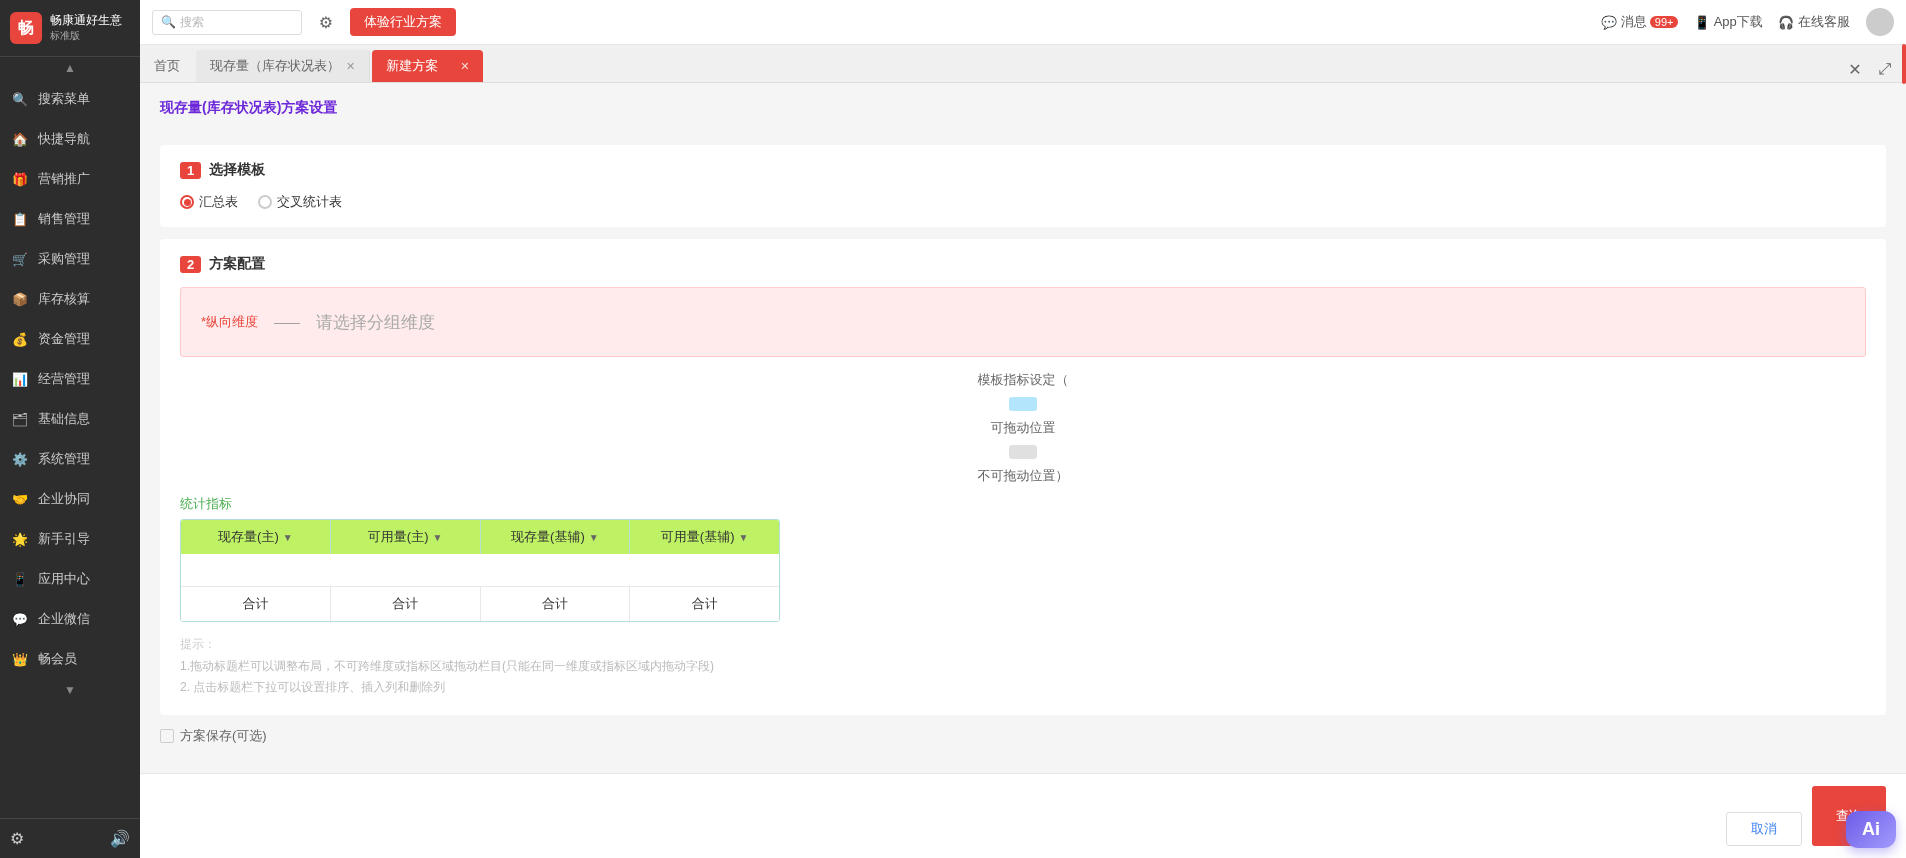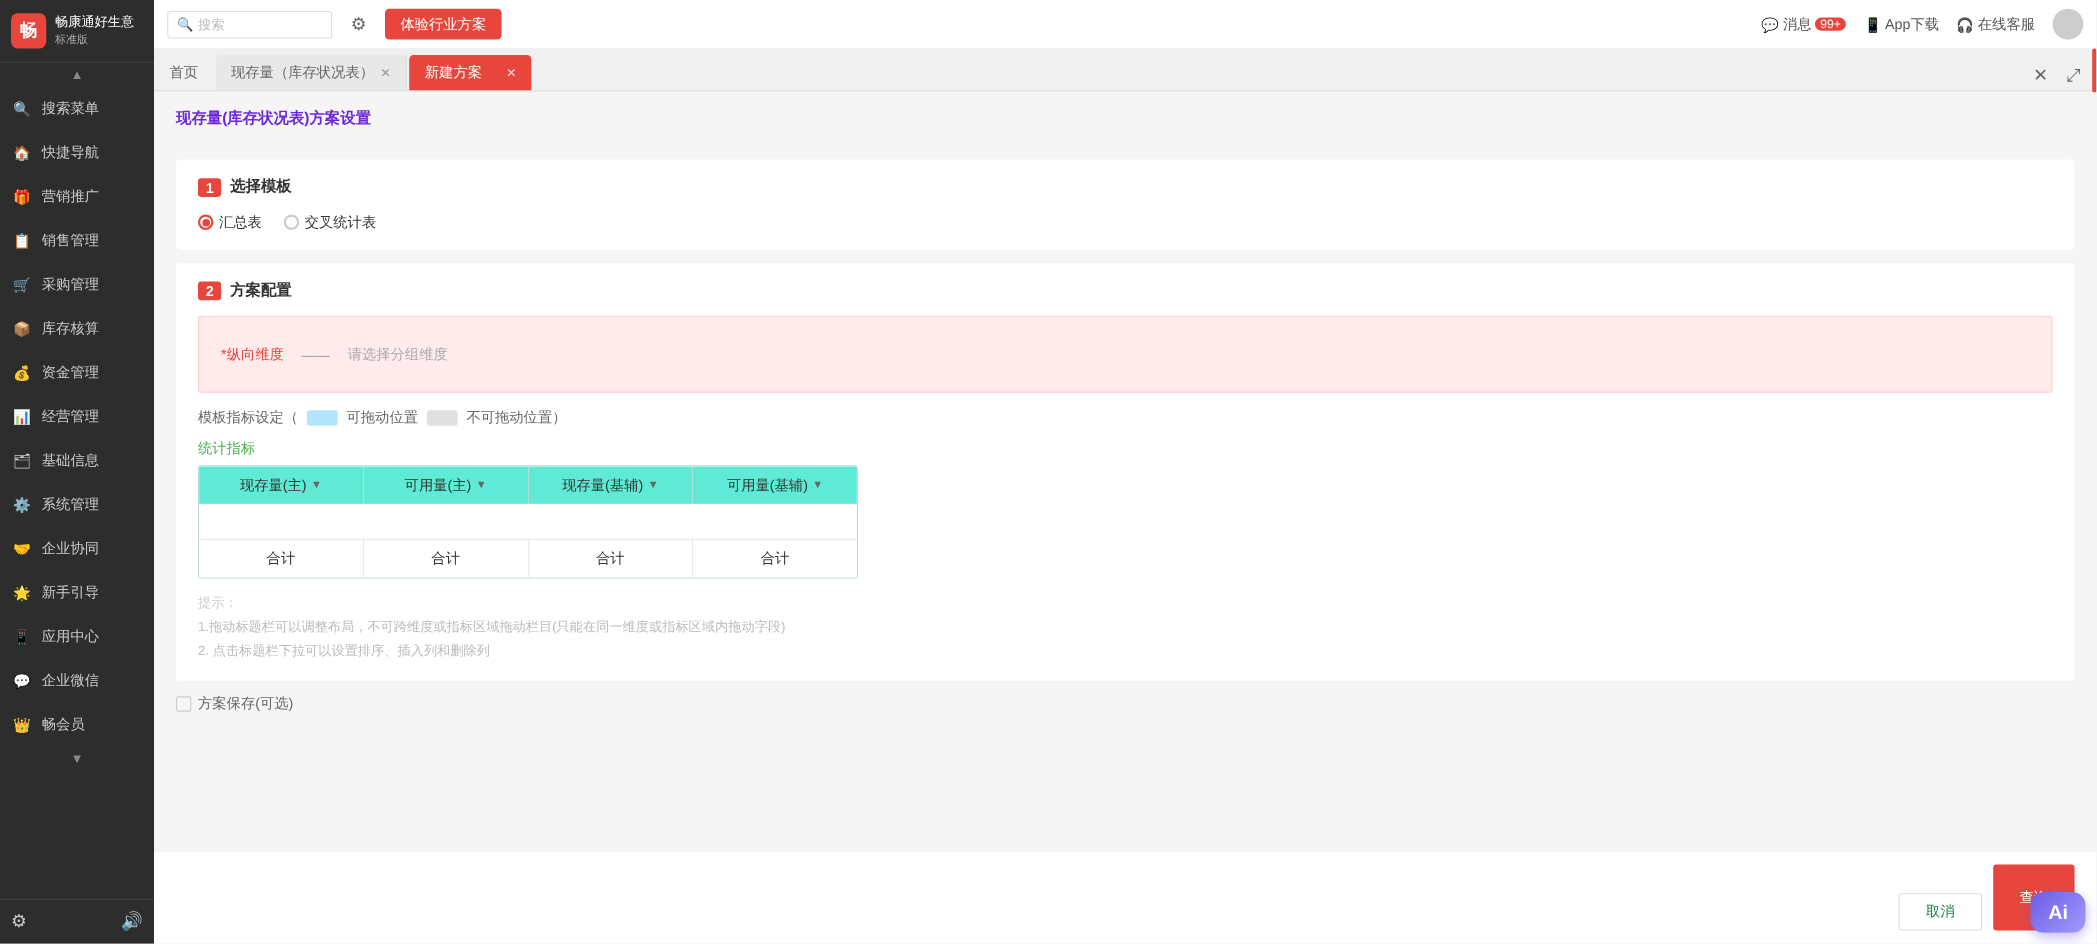--- a/index.html
+++ b/index.html
@@ -155,40 +155,40 @@
 
     .plan-config-label { font-size: 13px; color: #666; margin-bottom: 10px; }
 
     .dimension-area {
       background: #ffebeb; border: 1px solid #ffcccc; border-radius: 3px;
       padding: 20px 20px; display: flex; align-items: center; gap: 8px;
       min-height: 70px;
     }
     .dimension-required { color: #e8453c; font-size: 13px; }
     .dimension-dash { color: #999; margin: 0 8px; }
-    .dimension-placeholder { color: #aaa; font-size: 13px; }
+    .dimension-placeholder { color: #aaa; font-size: 17px; }
 
     .indicator-config { margin-top: 14px; }
-    .indicator-config-label { font-size: 13px; color: #666; margin-bottom: 10px; display: flex; align-items: center; gap: 8px; }
+    .indicator-config-label { font-size: 13px; color: #666; margin-bottom: 10px; display: flex; align-items: center; gap: 8px; flex-direction: column; }
     .draggable-badge {
       display: inline-block; background: #b3e5fc; border-radius: 3px; width: 28px; height: 14px;
       vertical-align: middle;
     }
     .non-draggable-badge {
       display: inline-block; background: #e0e0e0; border-radius: 3px; width: 28px; height: 14px;
       vertical-align: middle;
     }
 
     .stat-label { color: #4caf50; font-size: 13px; margin-bottom: 6px; }
 
     .stat-table {
       border: 1px solid #b2dfdb; border-radius: 3px; overflow: hidden; display: inline-table; min-width: 600px;
     }
     .stat-table-head {
-      display: flex; background: #5eead4;
+      display: flex; background: #bef264;
     }
     .stat-table-head-cell {
       flex: 1; padding: 8px 12px; display: flex; align-items: center; justify-content: center; gap: 4px;
       border-right: 1px solid #b2dfdb; font-size: 13px; color: #333;
     }
     .stat-table-head-cell:last-child { border-right: none; }
     .stat-table-body { display: flex; background: #fff; margin-top: 32px; }
     .stat-table-body-cell {
       flex: 1; padding: 8px 12px; text-align: center; border-right: 1px solid #e8e8e8;
       font-size: 13px; color: #333; border-top: 1px solid #e8e8e8;
@@ -202,21 +202,21 @@
     .save-checkbox { width: 14px; height: 14px; border: 1px solid #ccc; border-radius: 2px; }
 
     
     .footer {
       background: #fff; border-top: 1px solid #e8e8e8;
       padding: 12px 20px; display: flex; justify-content: flex-end; gap: 10px;
       flex-shrink: 0;
     }
     .btn-cancel {
       padding: 7px 24px; border: 1px solid #ddd; border-radius: 3px;
-      background: #fff; color: #15803d; cursor: pointer; font-size: 13px; margin-top: 26px;
+      background: #fff; color: #3b82f6; cursor: pointer; font-size: 13px; margin-top: 26px;
     }
     .btn-query {
       padding: 7px 24px; border: none; border-radius: 3px;
       background: #e8453c; color: #fff; cursor: pointer; font-size: 13px;
     }
 
     
     .ai-float {
       position: fixed; bottom: 10px; right: 10px;
       background: linear-gradient(135deg, #6c5ce7, #a29bfe);

